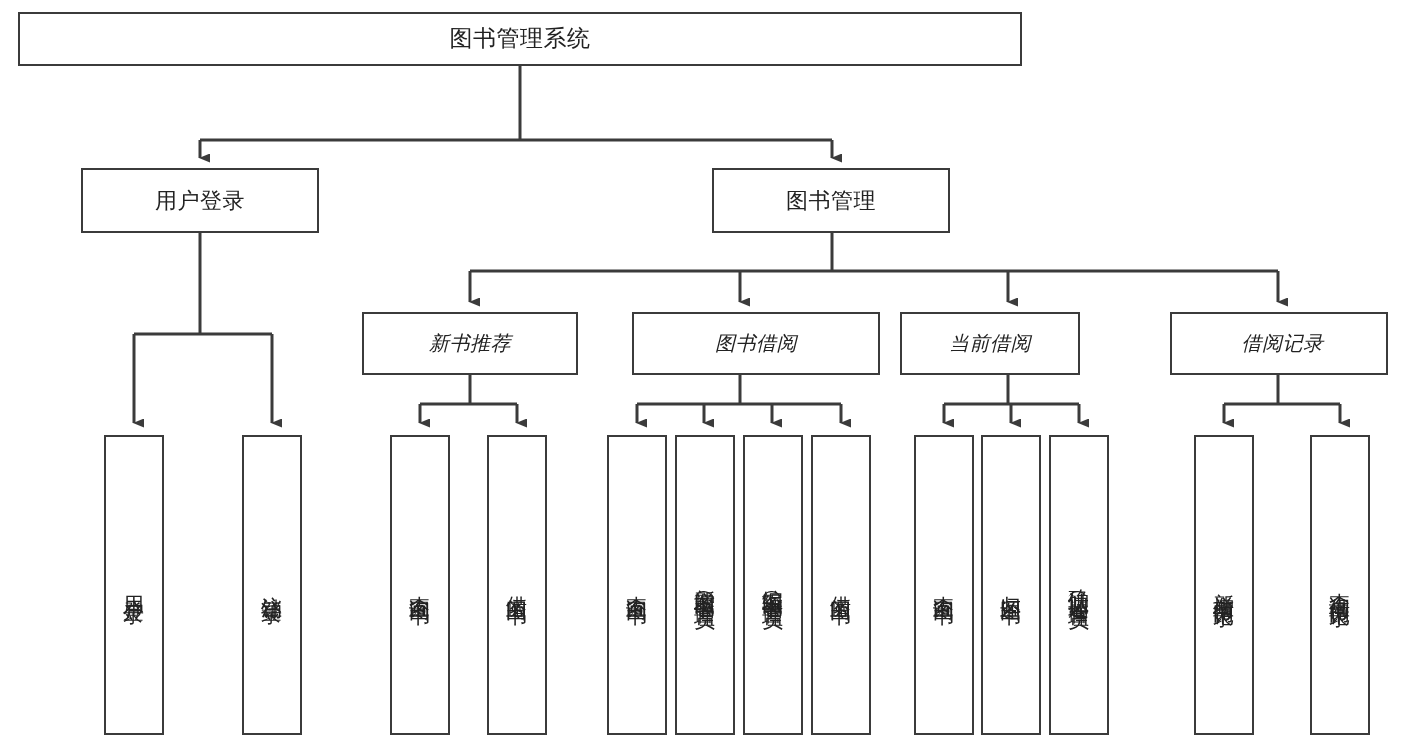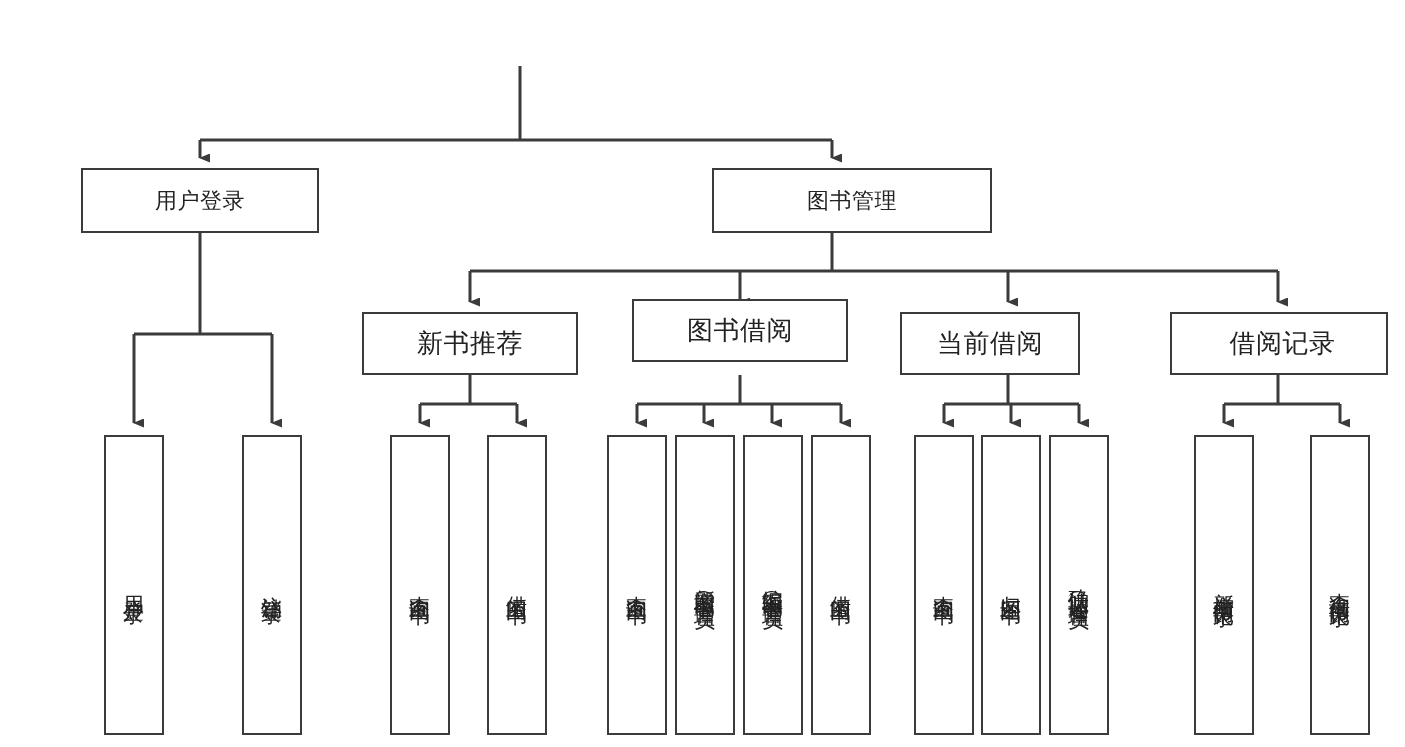--- a/index.html
+++ b/index.html
@@ -37,21 +37,21 @@
     text-align: center;
   }
   .node-label {
     color: #222222;
     font-family: "Liberation Sans", sans-serif;
     line-height: 1.18;
     letter-spacing: 0.5px;
   }
   .level-root .node-label { font-size: 23px; }
   .level-2 .node-label { font-size: 22px; }
-  .level-3 .node-label { font-size: 26px; }
+  .level-3 .node-label { font-size: 20px; font-style: italic; }
   .leaf .node-label {
     font-size: 21px;
     writing-mode: vertical-rl;
     text-orientation: upright;
     letter-spacing: 3px;
     line-height: 1;
     white-space: nowrap;
   }
   .leaf {
     align-items: center;
@@ -117,32 +117,35 @@
       <path d="M1011,404 L1011,423" marker-end="url(#arrowhead)"></path>
       <path d="M1079,404 L1079,423" marker-end="url(#arrowhead)"></path>
 
       <path d="M1278,375 L1278,404"></path>
       <path d="M1224,404 L1340,404"></path>
       <path d="M1224,404 L1224,423" marker-end="url(#arrowhead)"></path>
       <path d="M1340,404 L1340,423" marker-end="url(#arrowhead)"></path>
     </g>
   </svg>
 
+  <div class="node-box level-root" style="left:18px; top:12px; width:1004px; height:54px;">
+    <span class="node-label">图书管理系统</span>
+  </div>
 
   <div class="node-box level-2" style="left:81px; top:168px; width:238px; height:65px;">
     <span class="node-label">用户登录</span>
   </div>
-  <div class="node-box level-2" style="left:712px; top:168px; width:280px; height:65px;">
+  <div class="node-box level-2" style="left:712px; top:168px; width:238px; height:65px;">
     <span class="node-label">图书管理</span>
   </div>
 
   <div class="node-box level-3" style="left:362px; top:312px; width:216px; height:63px;">
     <span class="node-label">新书推荐</span>
   </div>
-  <div class="node-box level-3" style="left:632px; top:299px; width:216px; height:63px;">
+  <div class="node-box level-3" style="left:632px; top:312px; width:248px; height:63px;">
     <span class="node-label">图书借阅</span>
   </div>
   <div class="node-box level-3" style="left:900px; top:312px; width:180px; height:63px;">
     <span class="node-label">当前借阅</span>
   </div>
   <div class="node-box level-3" style="left:1170px; top:312px; width:218px; height:63px;padding-left:7px;">
     <span class="node-label">借阅记录</span>
   </div>
 
   <div class="node-box leaf" style="left:104px; top:435px; width:60px; height:300px;">

